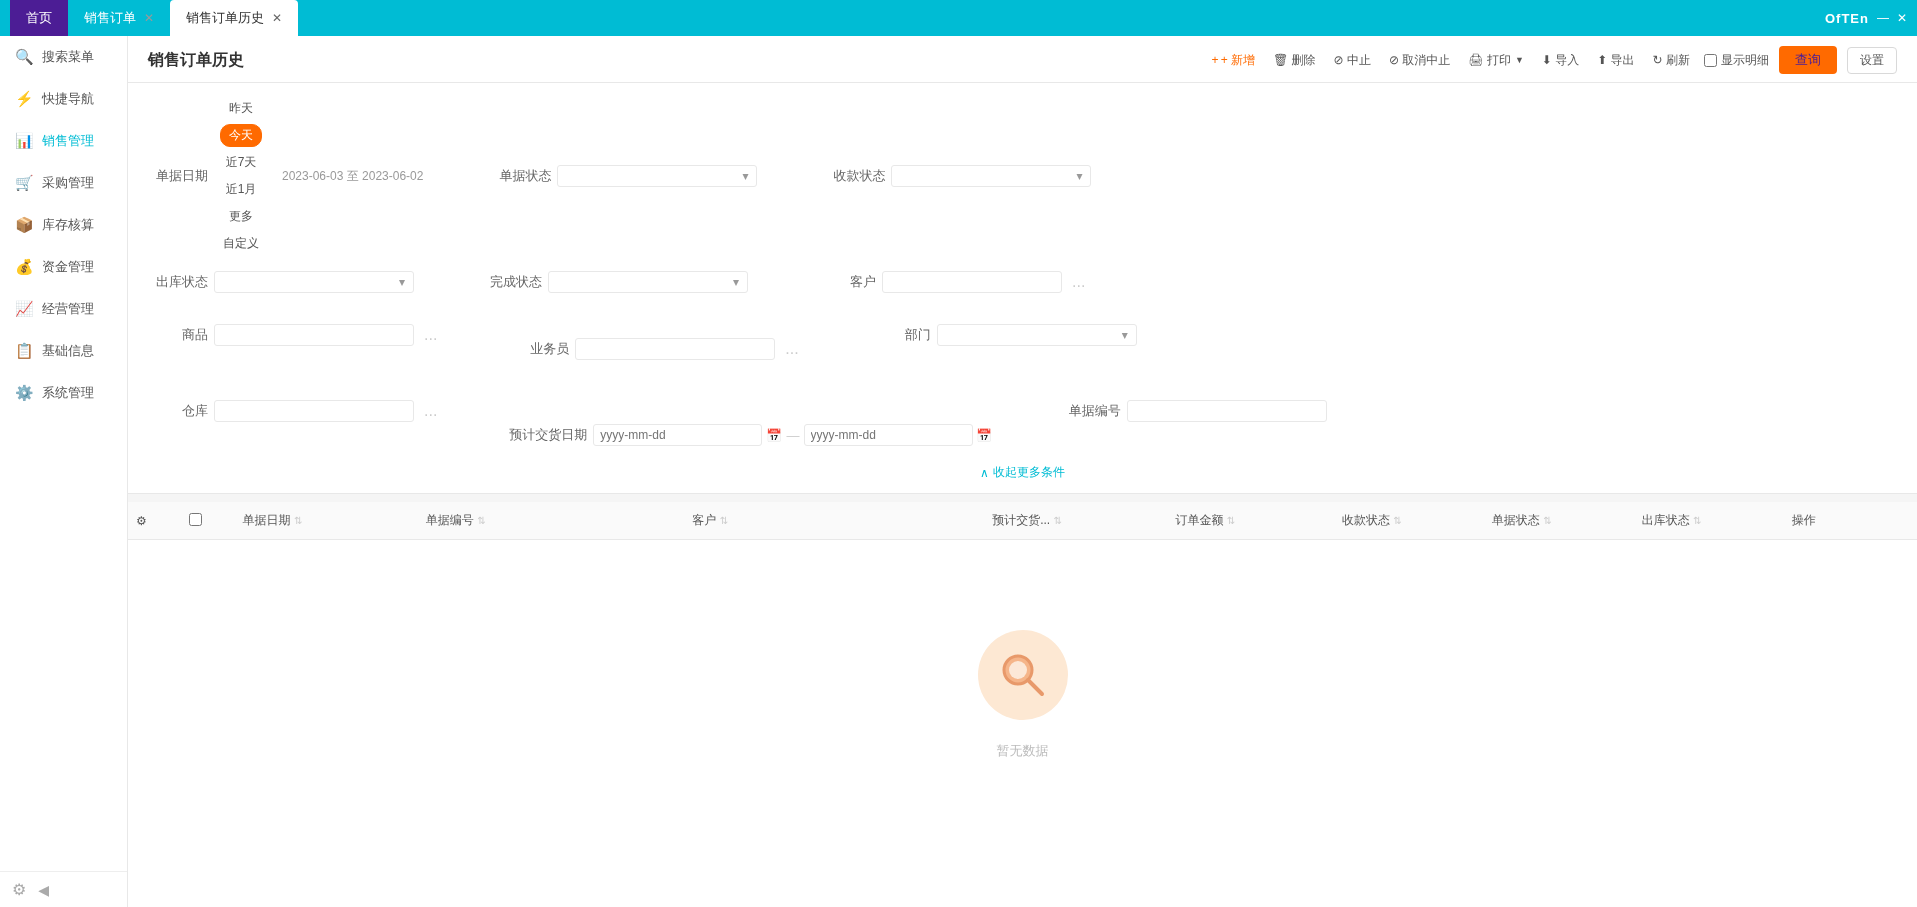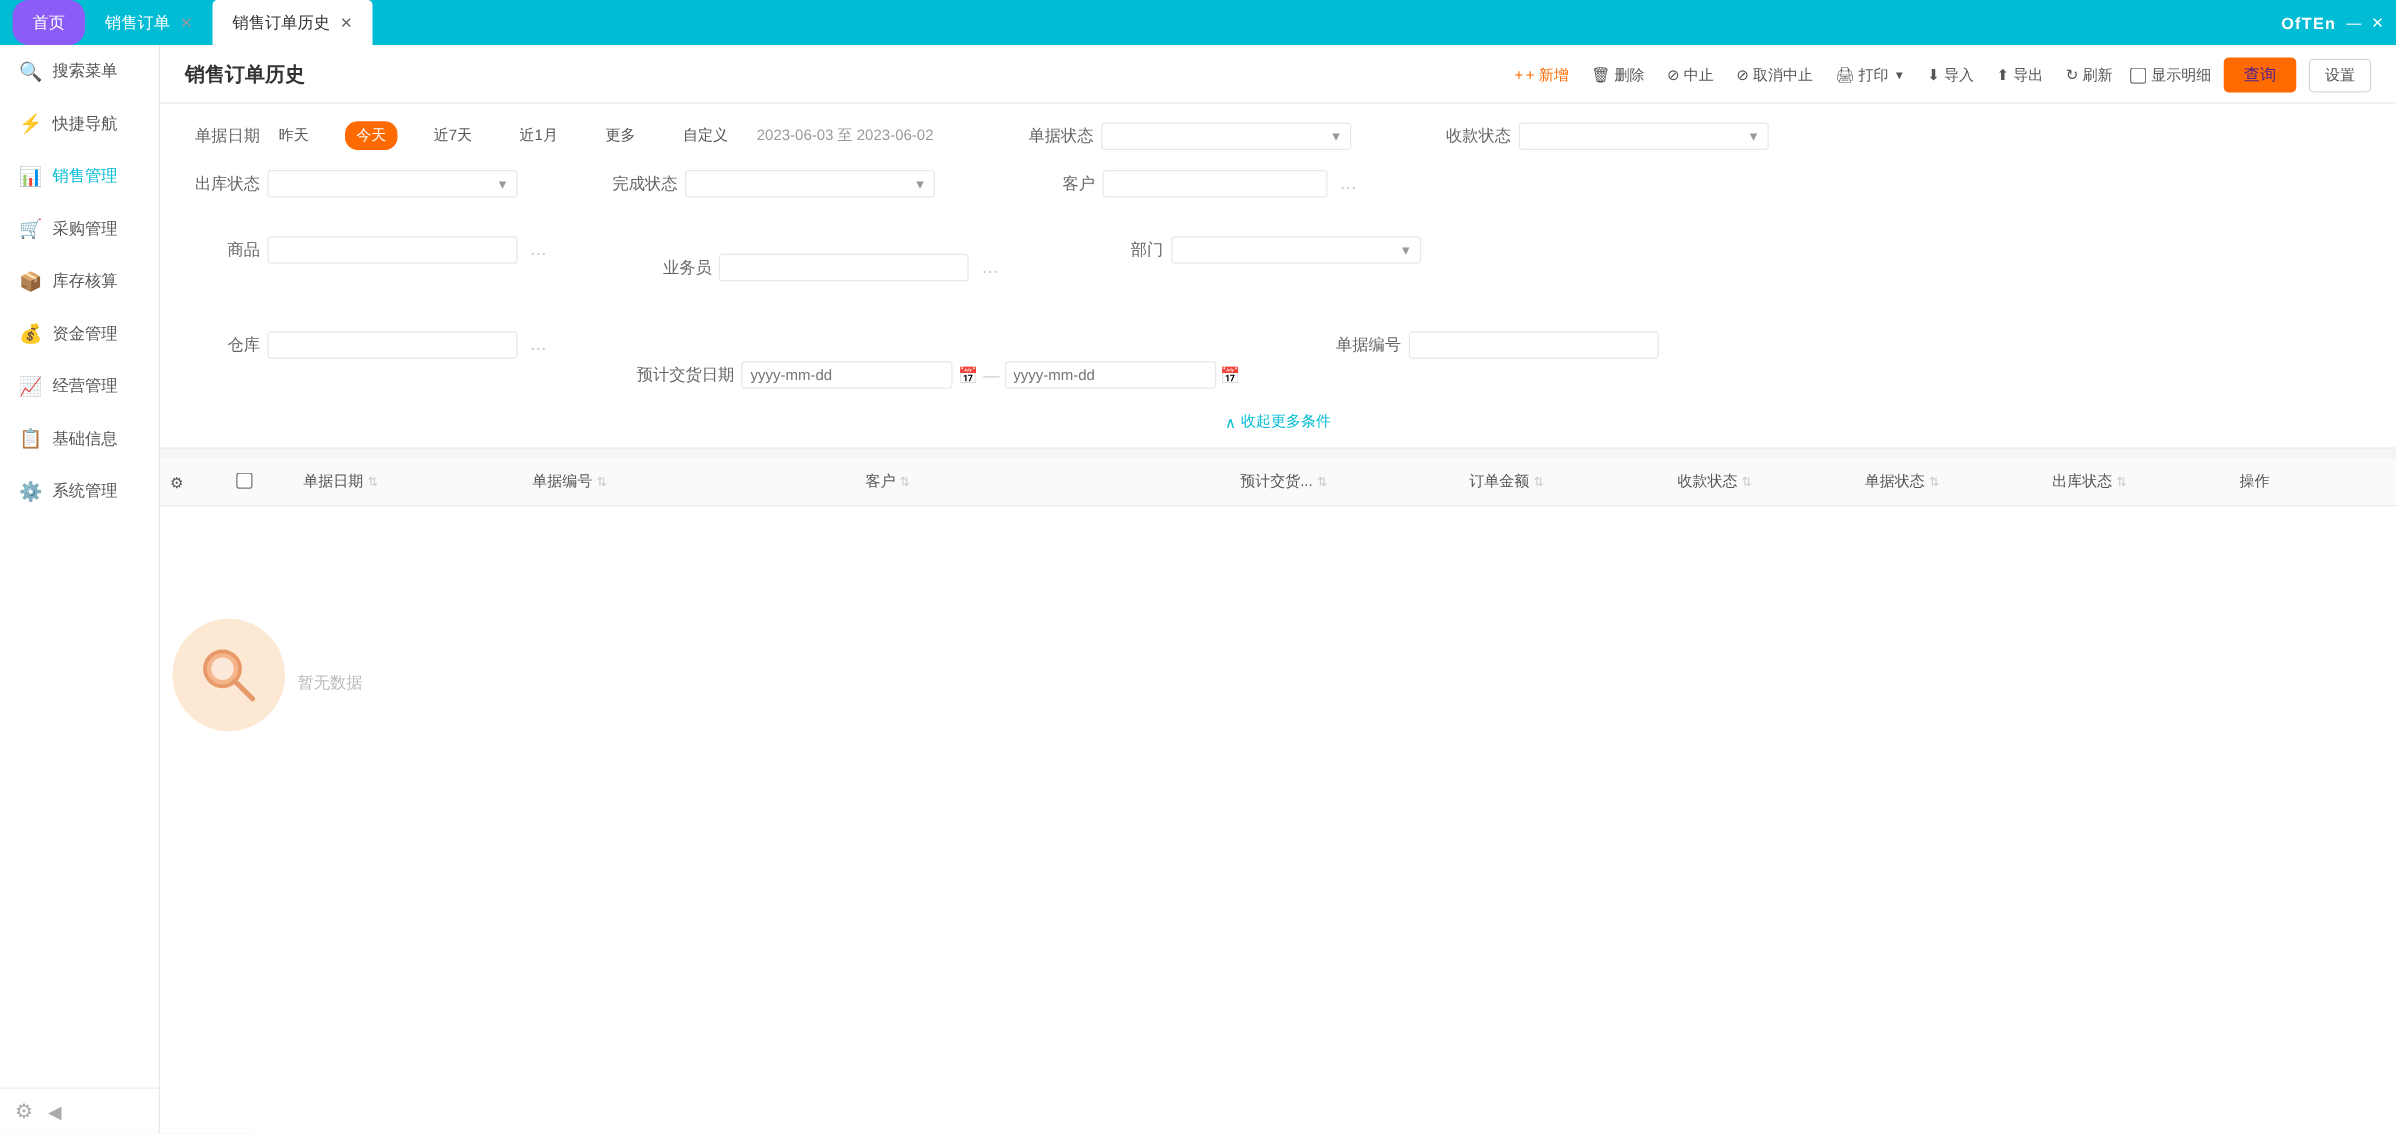--- a/index.html
+++ b/index.html
@@ -2,21 +2,21 @@
 <html><head>
   <meta charset="utf-8">
   <style>
     * { box-sizing: border-box; margin: 0; padding: 0; }
     body { font-family: 'Microsoft YaHei', Arial, sans-serif; font-size: 13px; background: #f5f5f5; color: #333; display: flex; flex-direction: column; height: 100vh; overflow: hidden; }
 
     
     .top-bar { background: #00bcd4; height: 36px; display: flex; align-items: center; justify-content: space-between; padding: 0 10px; flex-shrink: 0; }
     .top-bar-tabs { display: flex; align-items: center; height: 100%; }
     .top-tab { display: flex; align-items: center; padding: 0 16px; height: 100%; color: #fff; cursor: pointer; font-size: 13px; position: relative; }
-    .top-tab.home { background: #8b5cf6; border-radius: 13px; }
+    .top-tab.home { background: #4c1d95; }
     .top-tab.active { background: #fff; color: #333; border-radius: 4px 4px 0 0; }
     .top-tab .tab-close { margin-left: 8px; font-size: 12px; color: #999; cursor: pointer; }
     .top-tab.active .tab-close { color: #666; }
     .top-bar-right { display: flex; align-items: center; gap: 8px; color: #fff; font-size: 12px; justify-content: center; }
     .top-bar-right .brand { color: #fff; font-size: 13px; font-weight: bold; letter-spacing: 1px; }
 
     
     .main-layout { display: flex; flex: 1; overflow: hidden; }
 
     
@@ -30,38 +30,38 @@
     .content { flex: 1; display: flex; flex-direction: column; overflow: hidden; background: #f5f5f5; }
     .page-title { font-size: 16px; font-weight: bold; color: #333; }
     .toolbar { display: flex; align-items: center; gap: 10px; flex-wrap: wrap; }
     .toolbar-btn { display: flex; align-items: center; gap: 4px; font-size: 12px; color: #555; cursor: pointer; padding: 2px 4px; border-radius: 3px; }
     .btn-primary { background: #ff6a00; color: #4c1d95; border: none; padding: 5px 16px; border-radius: 4px; cursor: pointer; font-size: 13px; }
     .btn-secondary { background: #fff; color: #555; border: 1px solid #d9d9d9; padding: 4px 12px; border-radius: 4px; cursor: pointer; font-size: 12px; }
     .checkbox-display { display: flex; align-items: center; gap: 4px; font-size: 12px; color: #555; cursor: pointer; }
     .checkbox-display input { cursor: pointer; }
     .filter-row { display: flex; align-items: center; margin-bottom: 8px; flex-wrap: wrap; gap: 8px; }
     .filter-label { color: #666; font-size: 13px; min-width: 60px; text-align: right; }
-    .filter-date-group { display: flex; align-items: center; gap: 20px; }
+    .filter-date-group { display: flex; align-items: center; gap: 4px; flex-direction: column; }
     .date-btn { padding: 2px 8px; border-radius: 3px; font-size: 12px; cursor: pointer; border: 1px solid transparent; color: #555; }
     .date-btn.active { background: #ff6a00; color: #fff; border-color: #ff6a00; border-radius: 10px; }
     .date-range { font-size: 12px; color: #999; }
     .filter-select { display: flex; align-items: center; border: 1px solid #e8e8e8; border-radius: 3px; padding: 3px 8px; background: #fff; min-width: 160px; justify-content: space-between; cursor: pointer; font-size: 12px; color: #999; }
     .filter-input { border: 1px solid #e8e8e8; border-radius: 3px; padding: 3px 8px; background: #fff; min-width: 160px; font-size: 12px; color: #999; outline: none; }
     .filter-dots { color: #ccc; cursor: pointer; padding: 0 4px; font-size: 16px; line-height: 1; }
     .collapse-btn { display: flex; align-items: center; gap: 4px; color: #00bcd4; font-size: 12px; cursor: pointer; justify-content: center; padding: 4px 0 0; }
 
     
     .table-area { flex: 1; background: #fff; margin: 8px 0 0 0; overflow: auto; }
     .data-table { width: 100%; border-collapse: collapse; table-layout: fixed; }
     .data-table thead tr { background: #fafafa; border-bottom: 1px solid #e8e8e8; }
     .data-table th { padding: 10px 8px; font-size: 12px; color: #555; font-weight: normal; border-bottom: 1px solid #e8e8e8; text-align: left; white-space: nowrap; }
     .data-table th .sort-icon { font-size: 10px; color: #ccc; }
     .table-settings-icon { width: 32px; }
     .table-checkbox-col { width: 32px; text-align: center; }
-    .empty-state { display: flex; flex-direction: row; align-items: center; justify-content: flex-start; padding: 80px 0; }
+    .empty-state { display: flex; flex-direction: column; align-items: center; justify-content: flex-end; padding: 80px 0; }
 
     
     .table-footer { display: flex; align-items: center; justify-content: flex-end; padding: 8px 20px; background: #fff; border-top: 1px solid #e8e8e8; gap: 8px; font-size: 12px; color: #555; flex-shrink: 0; }
     .pagination-select { border: 1px solid #e8e8e8; border-radius: 3px; padding: 2px 4px; font-size: 12px; }
     .page-input { border: 1px solid #e8e8e8; border-radius: 3px; padding: 2px 6px; width: 40px; text-align: center; font-size: 12px; }
     .page-btn { cursor: pointer; color: #999; padding: 0 3px; font-size: 12px; }
 
     .col-date { width: 110px; }
     .col-num { width: 160px; }
     .col-cust { width: 180px; }

